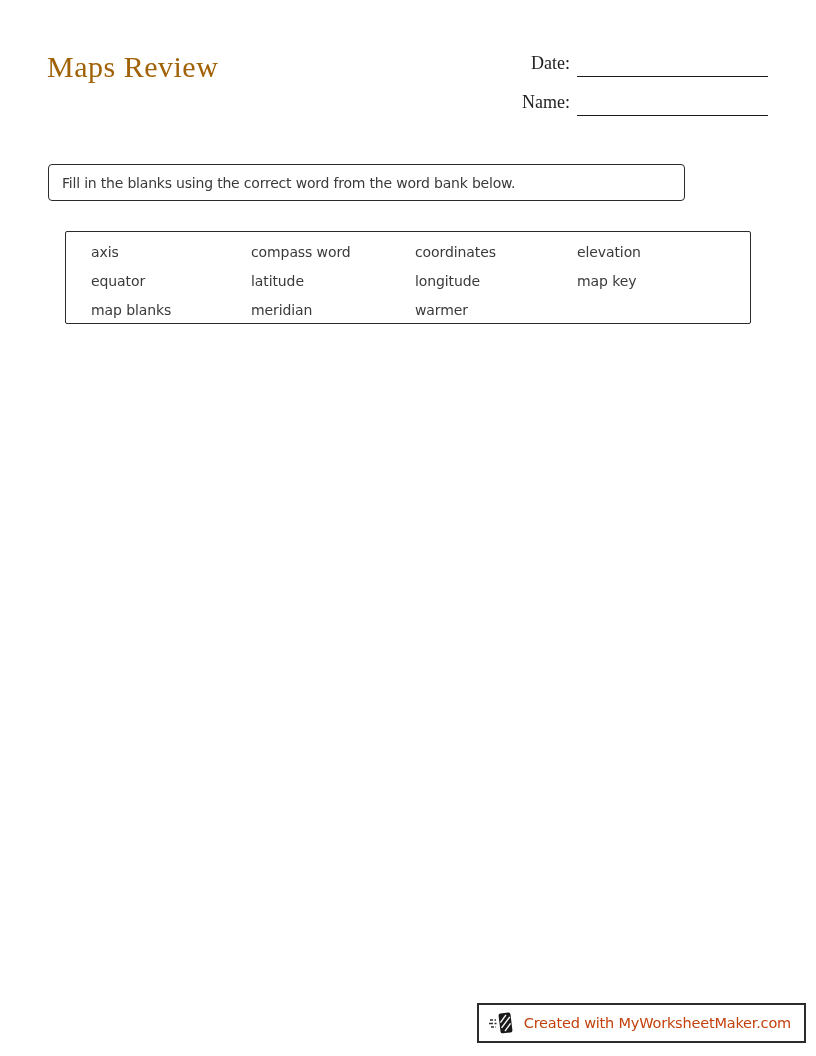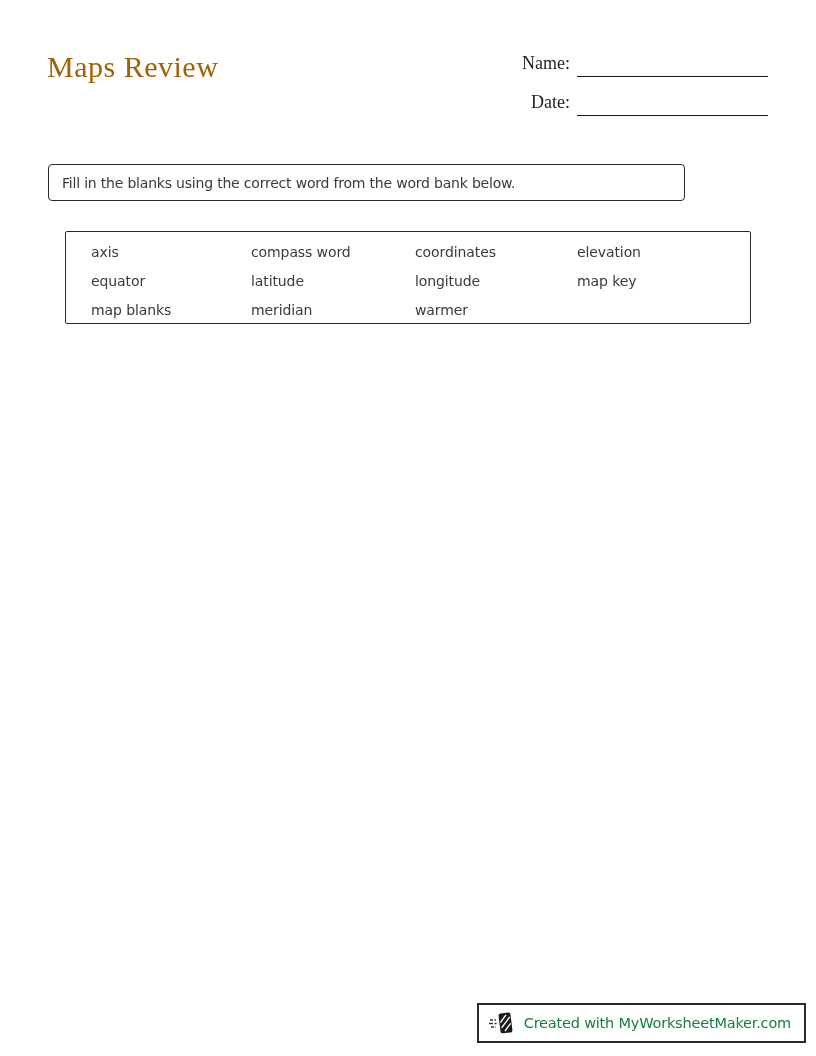--- a/index.html
+++ b/index.html
@@ -108,38 +108,38 @@
     gap: 9px;
   }
   .footer-logo {
     width: 26px;
     height: 26px;
     flex: 0 0 auto;
   }
   .footer-text {
     font-size: 14.5px;
     letter-spacing: -0.2px;
-    color: #15803d;
+    color: #c2410c;
     white-space: nowrap;
   }
 </style>
 </head>
 <body>
 
 <div class="page">
 
   <div class="title">Maps Review</div>
 
   <div class="header-fields">
     <div class="field-row">
-      <span class="field-label">Name:</span>
+      <span class="field-label">Date:</span>
       <span class="field-line"></span>
     </div>
     <div class="field-row">
-      <span class="field-label">Date:</span>
+      <span class="field-label">Name:</span>
       <span class="field-line"></span>
     </div>
   </div>
 
   <div class="instruction-box">
     <span class="instruction-text">Fill in the blanks using the correct word from the word bank below.</span>
   </div>
 
   <div class="word-bank">
     <span class="word">axis</span>

